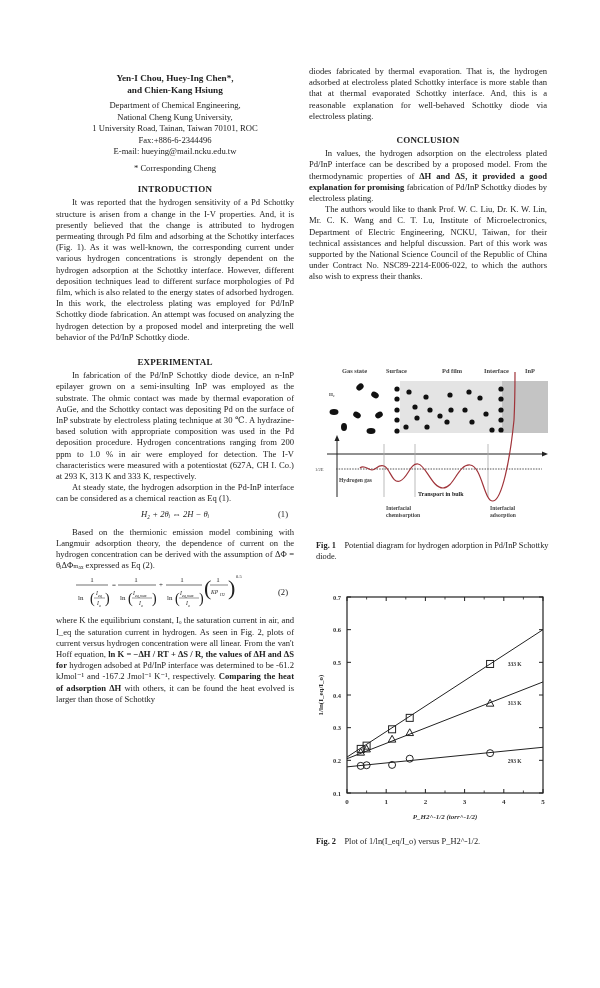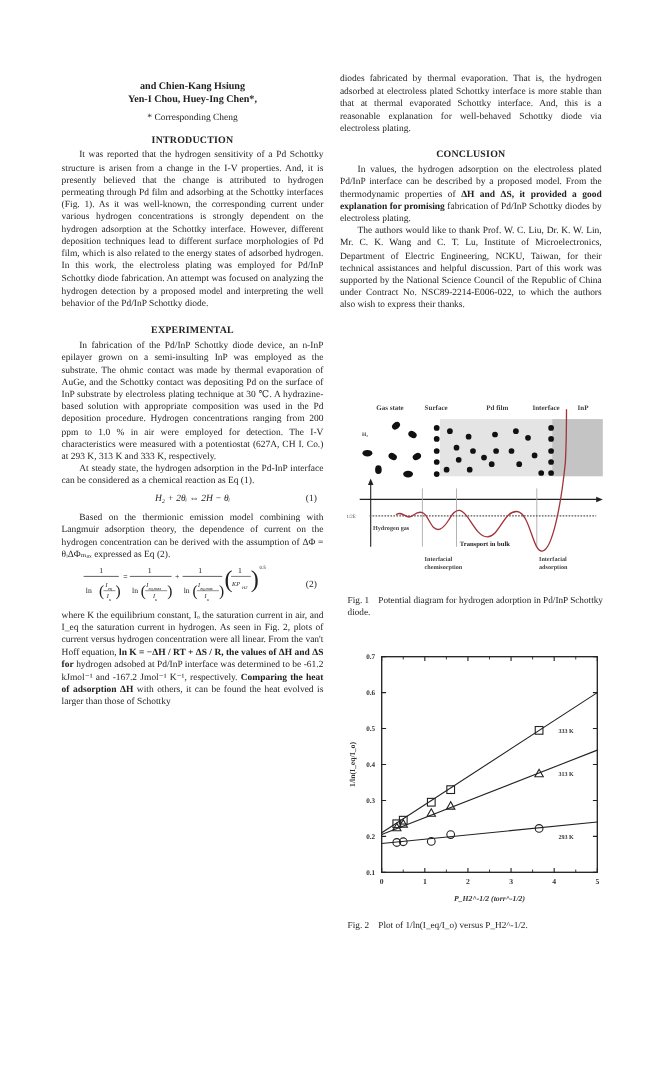--- a/index.html
+++ b/index.html
@@ -16,30 +16,37 @@
   p.body { text-align: justify; margin: 0; text-indent: 16px; }
   p.noindent { text-indent: 0; }
   .eq { position: relative; text-align: center; font-style: italic; margin: 4px 0; height: 14px; }
   .eq .num { position: absolute; right: 6px; top: 0; font-style: normal; }
   .eq2 { position: relative; height: 40px; margin: 2px 0 2px; font-size: 7px; }
   .eq2 .num { position: absolute; right: 6px; top: 14px; font-size: 8.6px; }
   .bold { font-weight: bold; }
   .fig1 { position: absolute; left: 312px; top: 360px; width: 250px; height: 165px; }
   .fig2 { position: absolute; left: 312px; top: 588px; width: 250px; height: 238px; }
   .caption { position: absolute; font-size: 8.4px; line-height: 11px; }
-  .caption .lbl { font-weight: normal; }
+  .caption .lbl { font-weight: bold; }
   svg text { font-family: "Liberation Serif", "DejaVu Serif", serif; }
 </style>
 </head>
 <body>
 
 <div class="col col-left">
   <div class="authors">
+    <div>Yen-I Chou, Huey-Ing Chen*,</div>
     <div>and Chien-Kang Hsiung</div>
-    <div>Yen-I Chou, Huey-Ing Chen*,</div>
+  </div>
+  <div>
+    <p class="affil">Department of Chemical Engineering,</p>
+    <p class="affil">National Cheng Kung University,</p>
+    <p class="affil">1 University Road, Tainan, Taiwan 70101, ROC</p>
+    <p class="affil">Fax:+886-6-2344496</p>
+    <p class="affil">E-mail: hueying@mail.ncku.edu.tw</p>
   </div>
   <p class="corr">* Corresponding Cheng</p>
 
   <h2>INTRODUCTION</h2>
   <p class="body">It was reported that the hydrogen sensitivity of a Pd Schottky structure is arisen from a change in the I-V properties. And, it is presently believed that the change is attributed to hydrogen permeating through Pd film and adsorbing at the Schottky interfaces (Fig. 1). As it was well-known, the corresponding current under various hydrogen concentrations is strongly dependent on the hydrogen adsorption at the Schottky interface. However, different deposition techniques lead to different surface morphologies of Pd film, which is also related to the energy states of adsorbed hydrogen. In this work, the electroless plating was employed for Pd/InP Schottky diode fabrication. An attempt was focused on analyzing the hydrogen detection by a proposed model and interpreting the well behavior of the Pd/InP Schottky diode.</p>
 
   <h2 style="margin-top:14px">EXPERIMENTAL</h2>
   <p class="body">In fabrication of the Pd/InP Schottky diode device, an n-InP epilayer grown on a semi-insulting InP was employed as the substrate. The ohmic contact was made by thermal evaporation of AuGe, and the Schottky contact was depositing Pd on the surface of InP substrate by electroless plating technique at 30 ℃. A hydrazine-based solution with appropriate composition was used in the Pd deposition procedure. Hydrogen concentrations ranging from 200 ppm to 1.0 % in air were employed for detection. The I-V characteristics were measured with a potentiostat (627A, CH I. Co.) at 293 K, 313 K and 333 K, respectively.</p>
 
   <p class="body">At steady state, the hydrogen adsorption in the Pd-InP interface can be considered as a chemical reaction as Eq (1).</p>

